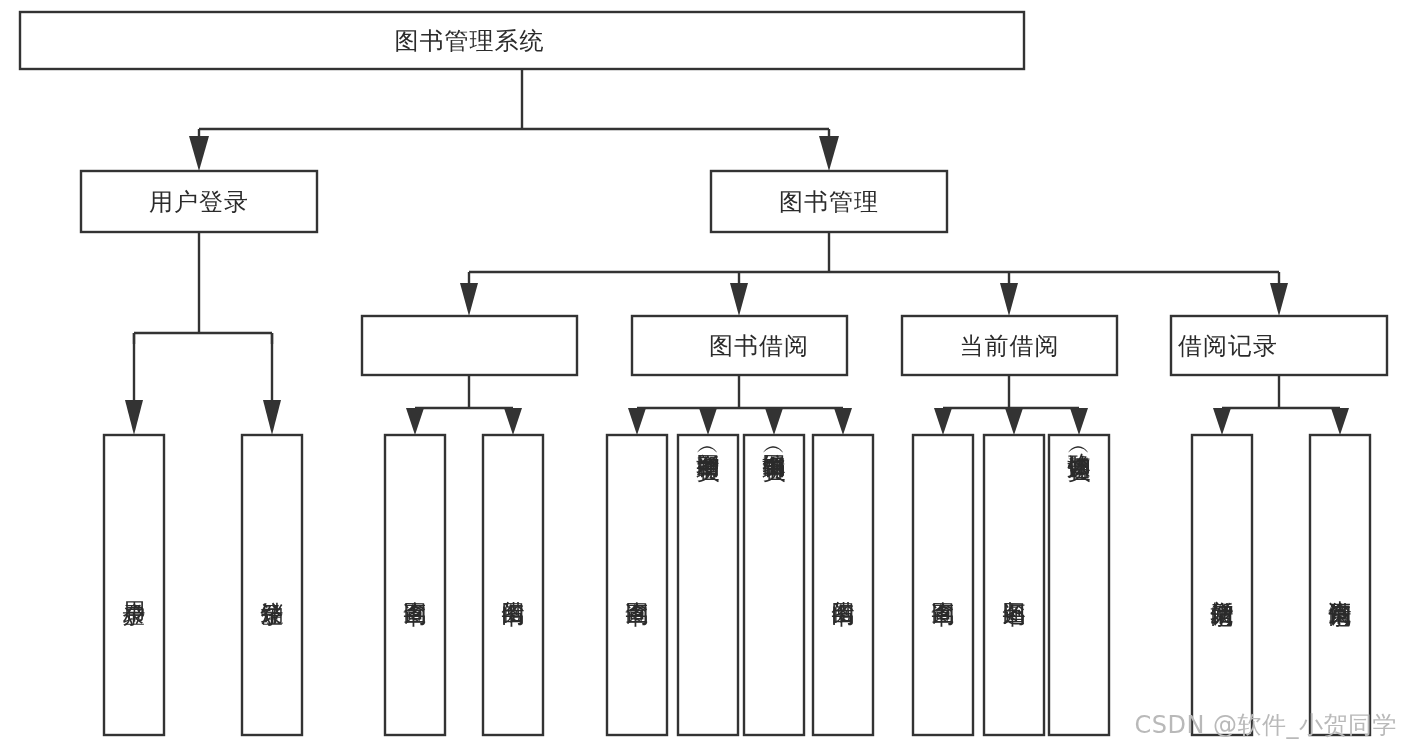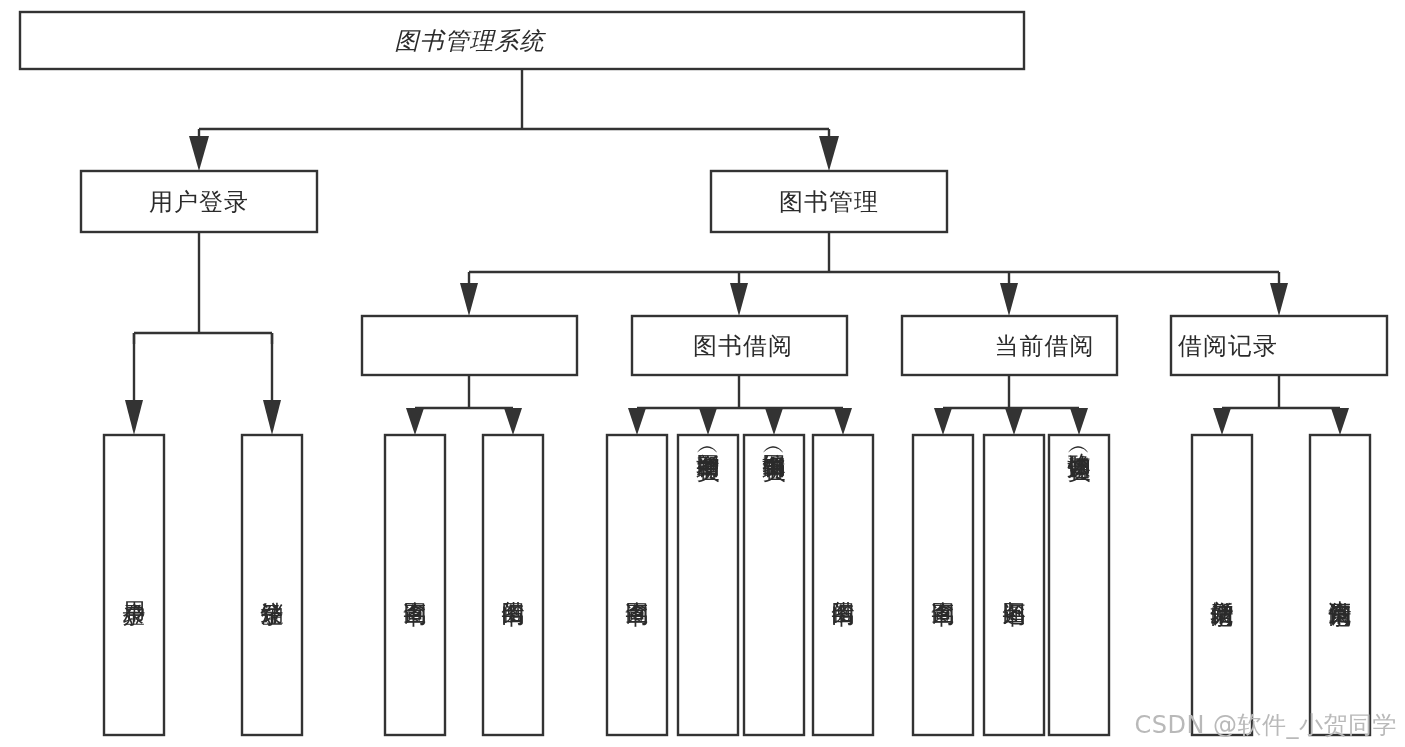--- a/index.html
+++ b/index.html
@@ -165,35 +165,35 @@
     <polygon class="arrow-head" points="1005,408 1023,408 1014,435"></polygon>
     <polygon class="arrow-head" points="1070,408 1088,408 1079,435"></polygon>
 
     <path class="connector" d="M 1279 375 L 1279 408"></path>
     <path class="connector" d="M 1222 408 L 1340 408"></path>
     <polygon class="arrow-head" points="1213,408 1231,408 1222,435"></polygon>
     <polygon class="arrow-head" points="1331,408 1349,408 1340,435"></polygon>
 
   </svg>
 
-  <div class="hlabel-wrap" style="left:20px; top:12px; width:899px; height:57px;font-style:italic;">
+  <div class="hlabel-wrap" style="left:20px; top:12px; width:899px; height:57px;">
     <span class="hlabel-text">图书管理系统</span>
   </div>
 
   <div class="hlabel-wrap" style="left:81px; top:171px; width:236px; height:61px;">
     <span class="hlabel-text">用户登录</span>
   </div>
   <div class="hlabel-wrap" style="left:711px; top:171px; width:236px; height:61px;">
     <span class="hlabel-text">图书管理</span>
   </div>
 
-  <div class="hlabel-wrap" style="left:632px; top:316px; width:222px; height:59px;">
+  <div class="hlabel-wrap" style="left:648px; top:316px; width:222px; height:59px;">
     <span class="hlabel-text">图书借阅</span>
   </div>
-  <div class="hlabel-wrap" style="left:937px; top:316px; width:215px; height:59px;">
+  <div class="hlabel-wrap" style="left:902px; top:316px; width:215px; height:59px;">
     <span class="hlabel-text">当前借阅</span>
   </div>
   <div class="hlabel-wrap" style="left:1120px; top:316px; width:216px; height:59px;">
     <span class="hlabel-text">借阅记录</span>
   </div>
 
   <div class="vlabel-wrap" style="left:104px; top:435px; width:60px; height:300px;">
     <span class="vlabel-text">用户登录</span>
   </div>
   <div class="vlabel-wrap" style="left:242px; top:435px; width:60px; height:300px;">

